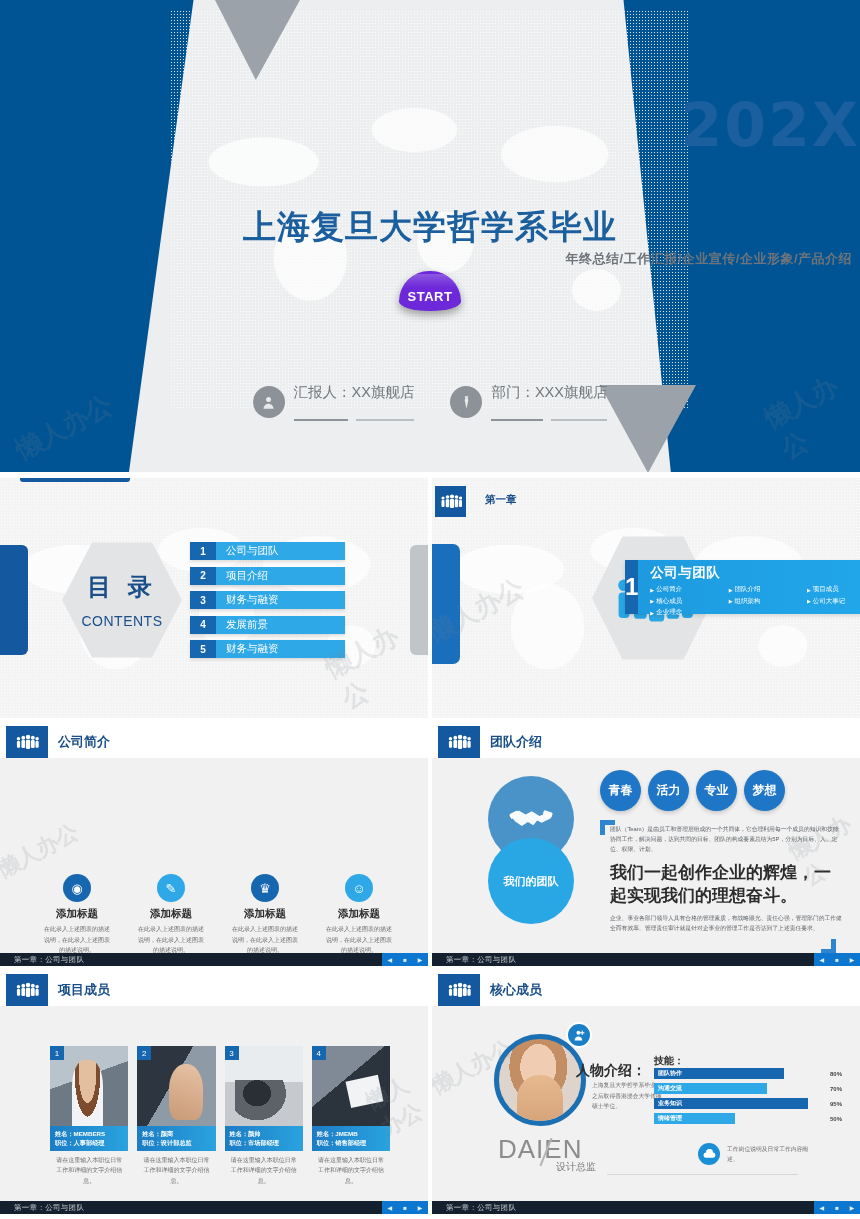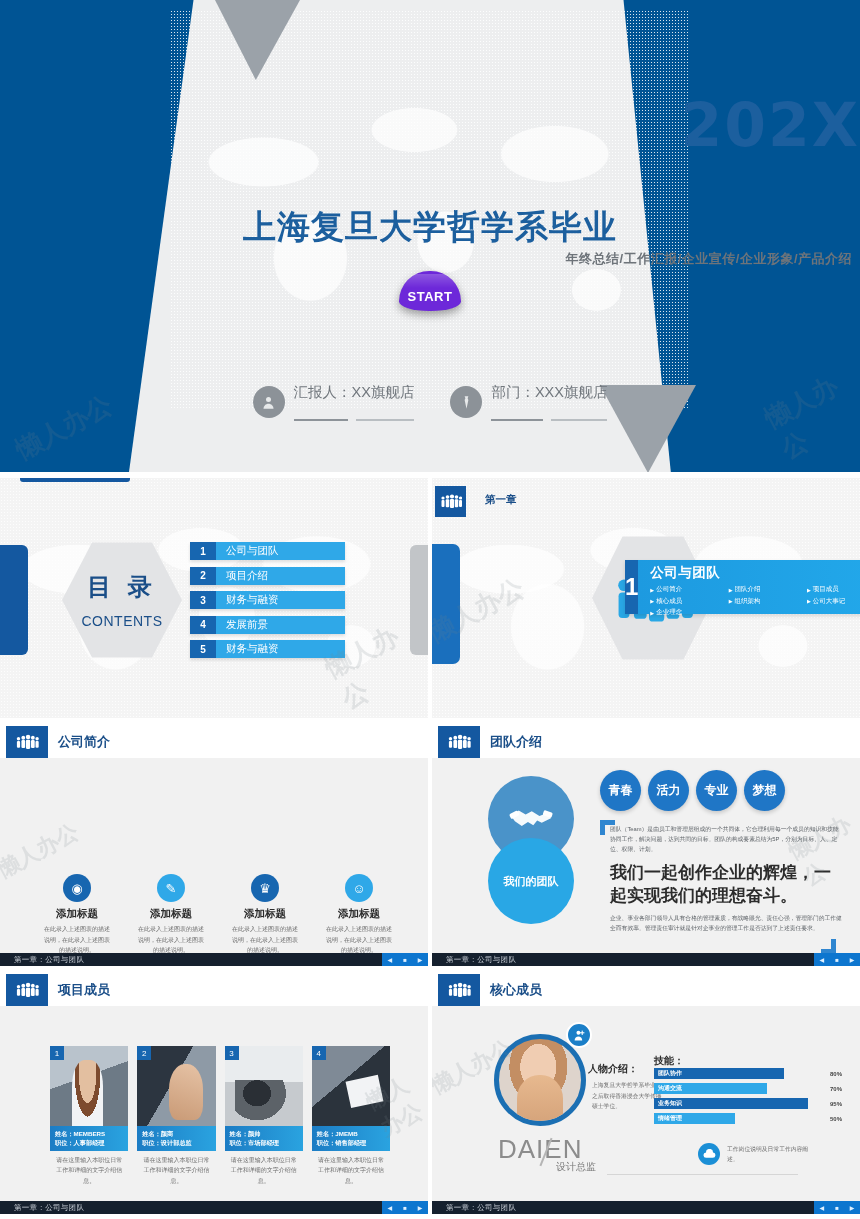--- a/index.html
+++ b/index.html
@@ -243,21 +243,21 @@
   
   #slide-core { left:432px; top:974px; width:428px; height:240px; background:#f1f1f1; }
   .cr-avatar { position:absolute; left:62px; top:60px; width:92px; height:92px; border-radius:50%;
       border:5px solid #1b6fb3; overflow:hidden;
       background:radial-gradient(ellipse at 48% 34%, #f0cdb2 0 30%, #c38e63 30% 48%, #ded4cc 48% 100%); }
   .cr-avatar::after { content:""; position:absolute; left:22%; top:44%; width:56%; height:60%;
       background:linear-gradient(180deg,#e7b98f,#d5a37a); border-radius:48% 48% 10% 10%; }
   .cr-avatar-badge { position:absolute; left:134px; top:48px; width:26px; height:26px; border-radius:50%;
       background:#1b7fc8; border:2px solid #fff; display:flex; align-items:center; justify-content:center;
       color:#fff; font-size:11px; }
-  .cr-introlbl { position:absolute; left:156px; top:88px; font-size:10px; font-weight:bold; color:#2d2d2d; }
+  .cr-introlbl { position:absolute; left:144px; top:88px; font-size:14px; font-weight:bold; color:#2d2d2d; }
   .cr-introtxt { position:absolute; left:160px; top:106px; width:70px; font-size:5.8px; color:#6a6a6a; line-height:1.85; }
   .cr-skills-lbl { position:absolute; left:222px; top:80px; font-size:10px; font-weight:bold; color:#2d2d2d; }
   .cr-bars { position:absolute; left:222px; top:94px; right:18px; }
   .cr-bar-row { display:flex; align-items:center; margin-bottom:4px; height:11px; }
   .cr-bar-track { flex:1; height:11px; position:relative; }
   .cr-bar-fill { height:11px; display:flex; align-items:center; padding-left:4px;
       color:#fff; font-size:6px; font-weight:bold; }
   .cr-bar-pct { width:26px; text-align:right; font-size:6px; color:#444; font-weight:bold; }
   .cr-name { position:absolute; left:66px; top:160px; font-size:26px; color:#8c8c8c; letter-spacing:1px;
       font-family:"Liberation Sans", sans-serif;text-align:center; }

